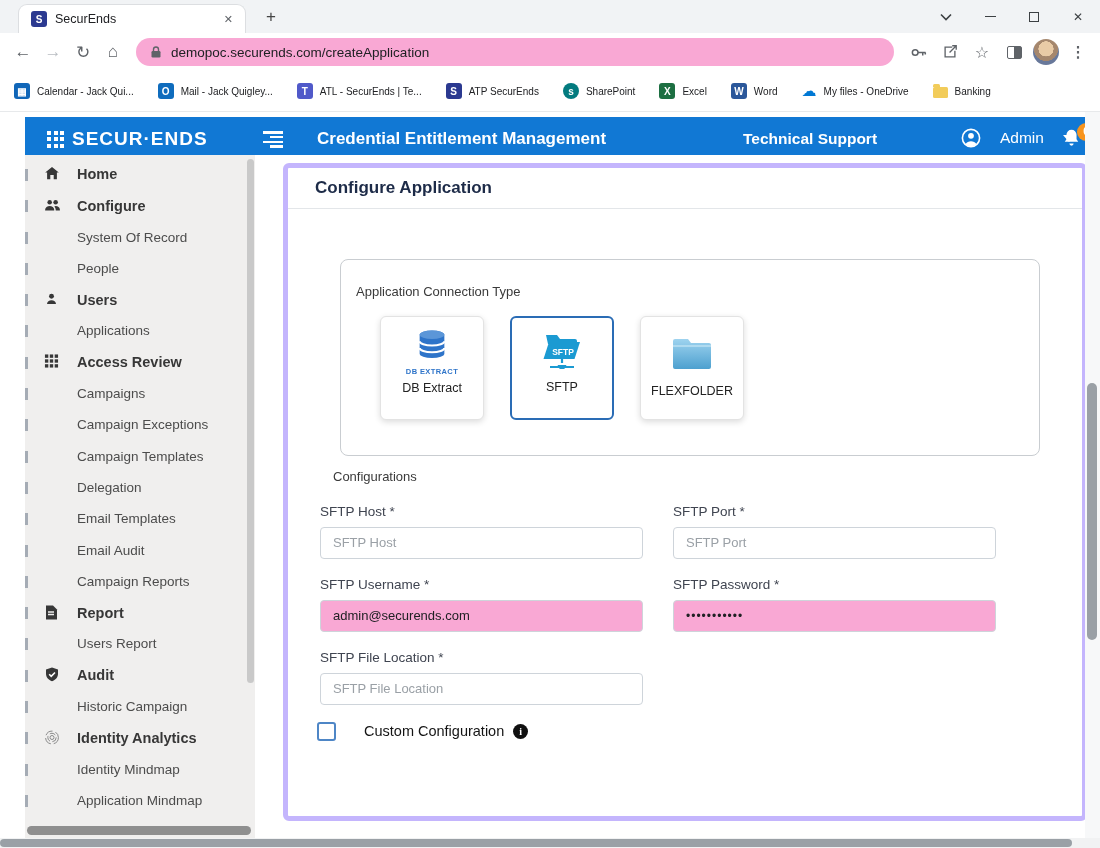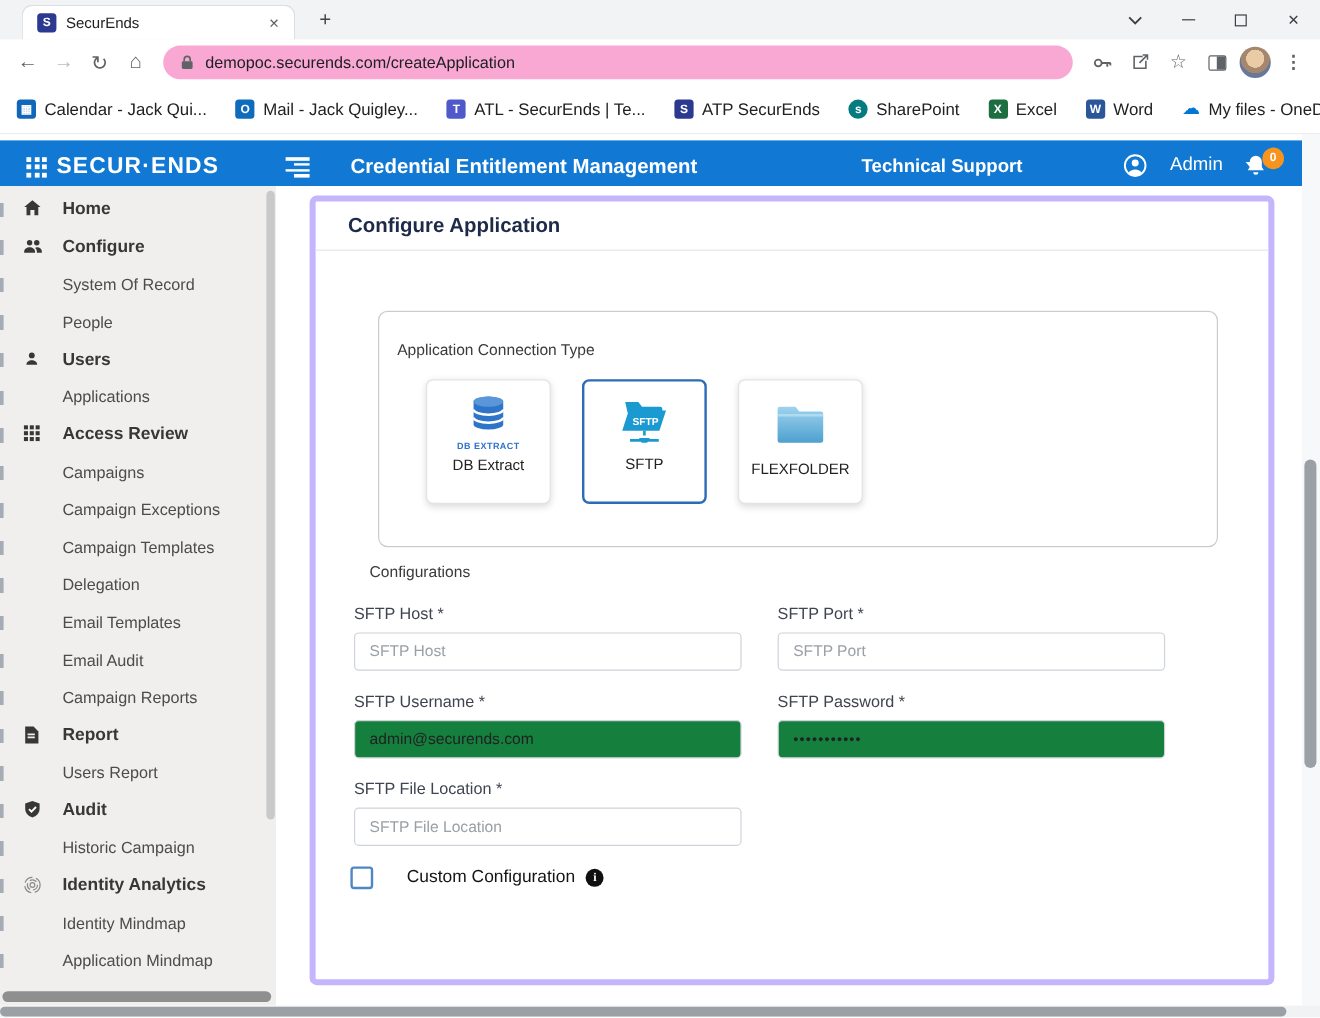--- a/index.html
+++ b/index.html
@@ -33,31 +33,31 @@
   .ticon { width:28px; height:28px; display:flex; align-items:center; justify-content:center; color:#5f6368; font-size:16px; }
   .sidepanel-icon { width:15px; height:13px; border:1.8px solid #5f6368; border-radius:2px; position:relative; }
   .sidepanel-icon::after { content:""; position:absolute; right:0; top:0; width:7px; height:100%; background:#5f6368; }
   .avatar { width:26px; height:26px; border-radius:50%;
             background:radial-gradient(circle at 50% 38%, #e9cba6 0 36%, #a5876d 37% 58%, #68789a 59%); }
   .dots { font-size:15px; font-weight:bold; }
 
   .bookmarksbar { height:41px; background:#fff; border-bottom:1px solid #e7e9eb;
                   display:flex; align-items:center; padding:0 14px; gap:24px; }
   .bookmark { display:flex; align-items:center; gap:7px; }
-  .bm-label { font-size:14px; color:#202124; white-space:nowrap; }
+  .bm-label { font-size:10px; color:#202124; white-space:nowrap; }
   .bm-sq { width:16px; height:16px; border-radius:3px; color:#fff; font-size:10px; font-weight:bold;
            display:flex; align-items:center; justify-content:center; }
   .bm-circle { border-radius:50%; }
   .bm-glyph { font-size:15px; line-height:16px; }
   .bm-folder { position:relative; width:15px; height:11px; border-radius:1.5px; margin-top:3px; }
   .bm-folder .tabp { position:absolute; left:0; top:-3px; width:7px; height:3px; border-radius:1.5px 1.5px 0 0; background:inherit; }
 
   
   .viewport { position:relative; height:726px; display:flex; }
-  .page-content { width:1085px; display:flex; flex-direction:column; }
+  .page-content { width:1085px; display:flex; flex-direction:column;padding-left:25px; }
   .whitestrip { height:6px; background:#fff; }
   .vscroll { width:15px; background:#f7f8f9; position:relative; }
   .vthumb { position:absolute; left:2px; width:10px; border-radius:5px; background:#9aa0a6; top:271px; height:257px; }
 
   
   .appheader { position:relative; height:46px; background:#1178d4; color:#fff; }
   .apps-grid { position:absolute; left:22px; top:14px; width:18px; height:18px;
                display:grid; grid-template-columns:repeat(3,4px); grid-template-rows:repeat(3,4px); gap:2.5px; }
   .apps-grid span { background:#fff; }
   .brand { position:absolute; left:47px; top:11px; font-size:19px; font-weight:bold; letter-spacing:1px; }
@@ -104,21 +104,21 @@
   .conn-name { font-size:12.5px; color:#222; margin-top:5px; }
   .conn-name.mt { margin-top:12px; }
 
   .config-label { position:absolute; left:45px; top:301px; font-size:13px; color:#3a3a3a; }
   .frow { position:absolute; left:32px; display:grid; grid-template-columns:323px 323px; column-gap:30px; }
   .frow.r1 { top:336px; } .frow.r2 { top:409px; } .frow.r3 { top:482px; }
   .field label { display:block; font-size:13.5px; color:#3f4450; margin-bottom:8px; }
   .field input { width:100%; height:32px; border:1px solid #ced4da; border-radius:4px; padding:0 12px;
                  font-size:13px; color:#202124; font-family:"Liberation Sans", sans-serif; background:#fff; outline:none; }
   .field input::placeholder { color:#9aa0a6; }
-  .field input.autofill { background:#15803d; }
+  .field input.autofill { background:#f9a8d4; }
   .field input.pw { letter-spacing:1px; font-size:12px; }
 
   .custom-row { position:absolute; left:29px; top:554px; display:flex; align-items:center; }
   .cbox { width:19px; height:19px; border:2px solid #4e86c6; border-radius:3px; background:#fff; }
   .custom-label { font-size:14.5px; color:#141414; margin-left:28px; }
   .info-icon { width:15px; height:15px; border-radius:50%; background:#101010; color:#fff; font-size:10px;
                font-weight:bold; font-family:"Liberation Serif", serif; display:inline-flex; align-items:center;
                justify-content:center; margin-left:9px; }
 
   

